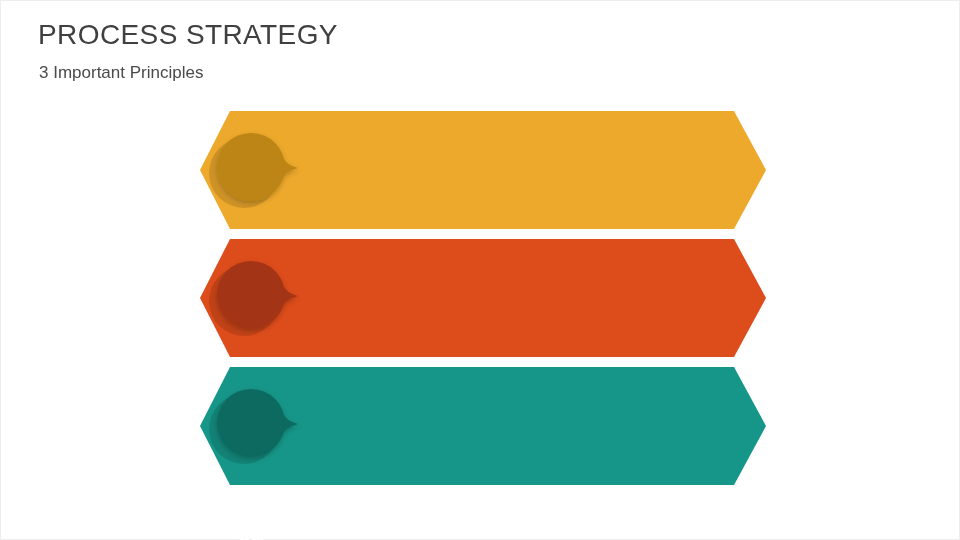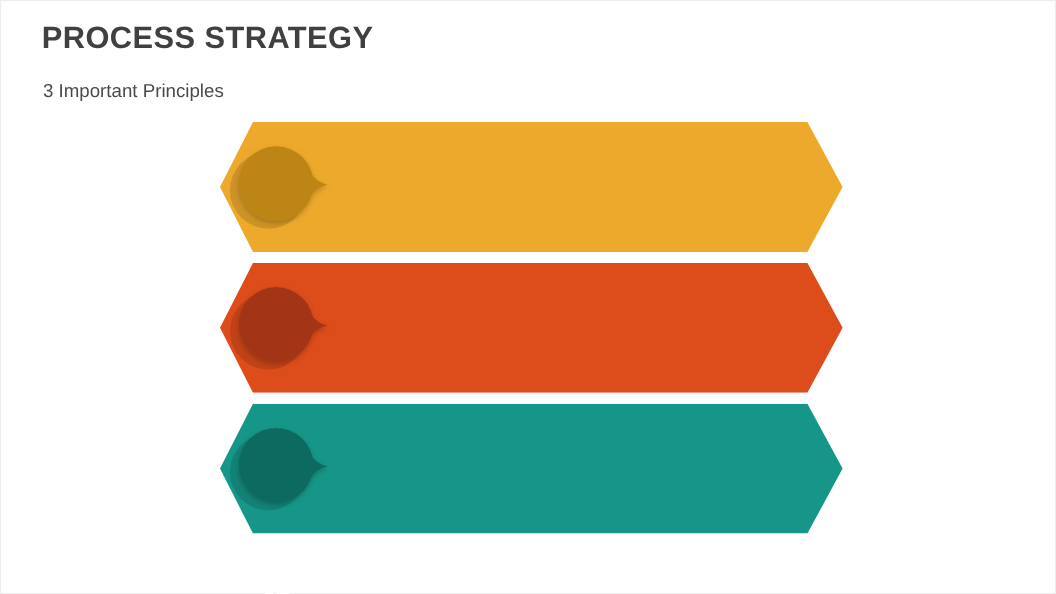--- a/index.html
+++ b/index.html
@@ -1,23 +1,23 @@
 <!DOCTYPE html>
 <html><head>
 <meta charset="utf-8">
 <style>
   html,body{margin:0;padding:0;background:#fff;}
   body{width:960px;height:540px;overflow:hidden;
        font-family:"Liberation Sans","DejaVu Sans",sans-serif;}
   #slide{position:relative;width:960px;height:540px;background:#ffffff;
          box-sizing:border-box;border:1px solid #ededed;}
 
-  #title{position:absolute;left:37px;top:18px;font-size:28px;font-weight:bold;
+  #title{position:absolute;left:37px;top:18px;font-size:28px;font-weight:normal;
          letter-spacing:.4px;color:#404040;white-space:nowrap;}
-  #subtitle{position:absolute;left:38px;top:72px;font-size:17px;font-weight:normal;
+  #subtitle{position:absolute;left:38px;top:62px;font-size:17px;font-weight:normal;
             color:#4a4a4a;white-space:nowrap;}
 
   .band{position:absolute;left:0;top:0;width:960px;height:118px;}
   .band-svg{position:absolute;left:0;top:0;}
 
   .badge-num{position:absolute;width:64px;text-align:center;
              font-size:24px;font-weight:bold;color:#ffffff;
              left:218px;top:145px;line-height:1;}
 
   .band-text{position:absolute;left:319px;width:400px;

